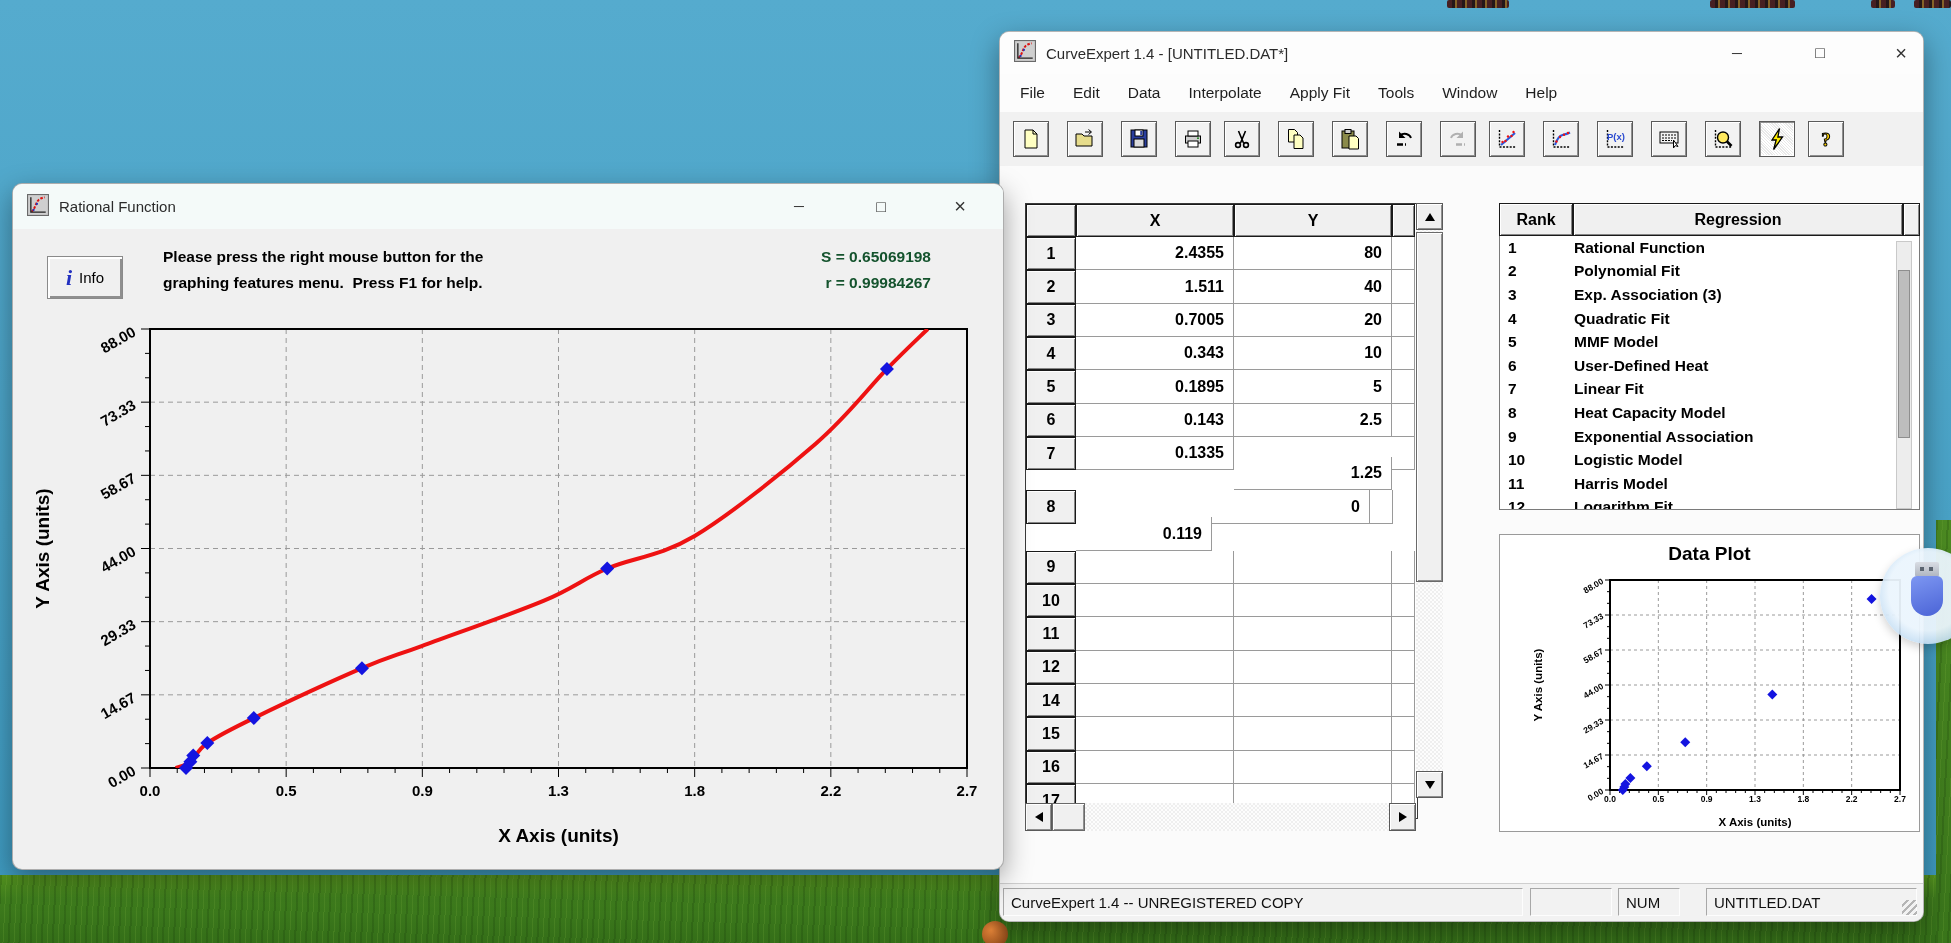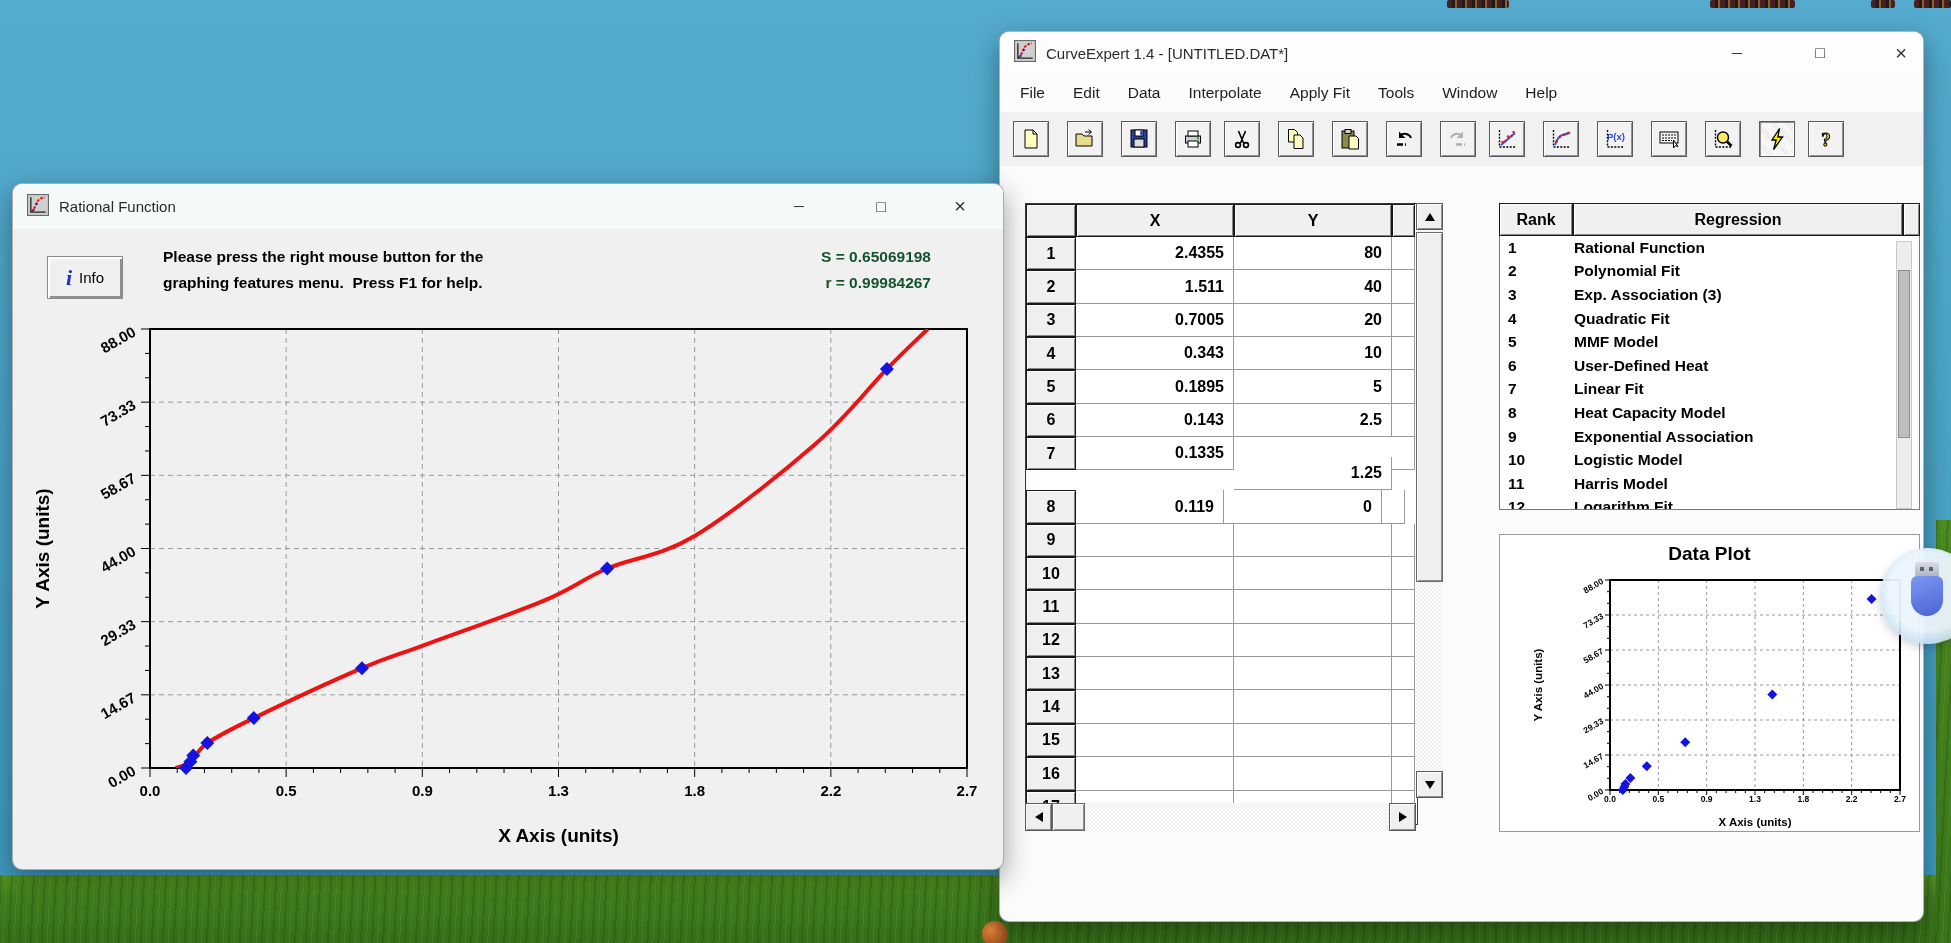--- a/index.html
+++ b/index.html
@@ -303,21 +303,21 @@
             <div class="g-cell" style="width: 23px; height: 33.35px; flex: 0 0 auto;"></div>
           </div>
           <div class="g-row">
             <div class="g-hcell" style="width: 50px; height: 33.35px; flex: 0 0 auto; justify-content: center;">7</div>
             <div class="g-cell" style="width: 158px; height: 33.35px; flex: 0 0 auto;">0.1335</div>
             <div class="g-cell" style="width: 158px; height: 33.35px; flex: 0 0 auto; margin-top: 20px;">1.25</div>
             <div class="g-cell" style="width: 23px; height: 33.35px; flex: 0 0 auto;"></div>
           </div>
           <div class="g-row">
             <div class="g-hcell" style="width: 50px; height: 33.35px; flex: 0 0 auto; justify-content: center;">8</div>
-            <div class="g-cell" style="width: 148px; height: 33.35px; flex: 0 0 auto;">0.119</div>
+            <div class="g-cell" style="width: 136px; height: 33.35px; flex: 0 0 auto; margin-top: 27px;">0.119</div>
             <div class="g-cell" style="width: 158px; height: 33.35px; flex: 0 0 auto;">0</div>
             <div class="g-cell" style="width: 23px; height: 33.35px; flex: 0 0 auto;"></div>
           </div>
           <div class="g-row">
             <div class="g-hcell" style="width: 50px; height: 33.35px; flex: 0 0 auto; justify-content: center;">9</div>
             <div class="g-cell" style="width: 158px; height: 33.35px; flex: 0 0 auto;"></div>
             <div class="g-cell" style="width: 158px; height: 33.35px; flex: 0 0 auto;"></div>
             <div class="g-cell" style="width: 23px; height: 33.35px; flex: 0 0 auto;"></div>
           </div>
           <div class="g-row">
@@ -327,26 +327,20 @@
             <div class="g-cell" style="width: 23px; height: 33.35px; flex: 0 0 auto;"></div>
           </div>
           <div class="g-row">
             <div class="g-hcell" style="width: 50px; height: 33.35px; flex: 0 0 auto; justify-content: center;">11</div>
             <div class="g-cell" style="width: 158px; height: 33.35px; flex: 0 0 auto;"></div>
             <div class="g-cell" style="width: 158px; height: 33.35px; flex: 0 0 auto;"></div>
             <div class="g-cell" style="width: 23px; height: 33.35px; flex: 0 0 auto;"></div>
           </div>
           <div class="g-row">
             <div class="g-hcell" style="width: 50px; height: 33.35px; flex: 0 0 auto; justify-content: center;">12</div>
-            <div class="g-cell" style="width: 158px; height: 33.35px; flex: 0 0 auto;"></div>
-            <div class="g-cell" style="width: 158px; height: 33.35px; flex: 0 0 auto;"></div>
-            <div class="g-cell" style="width: 23px; height: 33.35px; flex: 0 0 auto;"></div>
-          </div>
-          <div class="g-row">
-            <div class="g-hcell" style="width: 50px; height: 33.35px; flex: 0 0 auto; justify-content: center;">13</div>
             <div class="g-cell" style="width: 158px; height: 33.35px; flex: 0 0 auto;"></div>
             <div class="g-cell" style="width: 158px; height: 33.35px; flex: 0 0 auto;"></div>
             <div class="g-cell" style="width: 23px; height: 33.35px; flex: 0 0 auto;"></div>
           </div>
           <div class="g-row">
             <div class="g-hcell" style="width: 50px; height: 33.35px; flex: 0 0 auto; justify-content: center;">14</div>
             <div class="g-cell" style="width: 158px; height: 33.35px; flex: 0 0 auto;"></div>
             <div class="g-cell" style="width: 158px; height: 33.35px; flex: 0 0 auto;"></div>
             <div class="g-cell" style="width: 23px; height: 33.35px; flex: 0 0 auto;"></div>
           </div>
@@ -536,20 +530,27 @@
             <path d="M146.84074074074073,196.13636363636363L151.84074074074073,201.13636363636363L146.84074074074073,206.13636363636363L141.84074074074073,201.13636363636363Z" fill="#1414e0"></path>
             <path d="M185.23888888888888,172.27272727272728L190.23888888888888,177.27272727272728L185.23888888888888,182.27272727272728L180.23888888888888,177.27272727272728Z" fill="#1414e0"></path>
             <path d="M272.29259259259254,124.54545454545456L277.29259259259254,129.54545454545456L272.29259259259254,134.54545454545456L267.29259259259254,129.54545454545456Z" fill="#1414e0"></path>
             <path d="M371.5907407407407,29.090909090909093L376.5907407407407,34.09090909090909L371.5907407407407,39.09090909090909L366.5907407407407,34.09090909090909Z" fill="#1414e0"></path>
             <text x="255" y="261" text-anchor="middle" font-size="11.5" font-weight="bold" fill="#000">X Axis (units)</text>
             <text x="42" y="120" text-anchor="middle" font-size="11.5" font-weight="bold" fill="#000" transform="rotate(-90 42 120)">Y Axis (units)</text>
           </svg>
       </div>
     </div>
 
+    <div id="statusbar">
+      <div class="st-panel" style="left:3px;width:520px">CurveExpert 1.4 -- UNREGISTERED COPY</div>
+      <div class="st-panel" style="left:530px;width:82px"></div>
+      <div class="st-panel" style="left:618px;width:62px">NUM</div>
+      <div class="st-panel" style="left:706px;width:211px">UNTITLED.DAT</div>
+      <div id="grip"></div>
+    </div>
   </div>
 
   <div class="win" id="plot-win">
     <div class="titlebar">
       <span class="appicon" style="margin:0 10px 0 14px"><svg width="22" height="22" viewBox="0 0 20 20">
             <rect x="0.5" y="0.5" width="19" height="19" fill="#cfcfcf" stroke="#6a6a6a"></rect>
             <path d="M4 16C7 15 8 7 11 5c2-1.4 4-1.8 5-2" fill="none" stroke="#dd1111" stroke-width="1.8" stroke-dasharray="2.4 1.2"></path>
             <path d="M3.5 3v13.5H17" fill="none" stroke="#222" stroke-width="1.2"></path>
             <circle cx="6" cy="14.5" r="1" fill="#2233bb"></circle>
             <circle cx="9" cy="9" r="1" fill="#2233bb"></circle>

